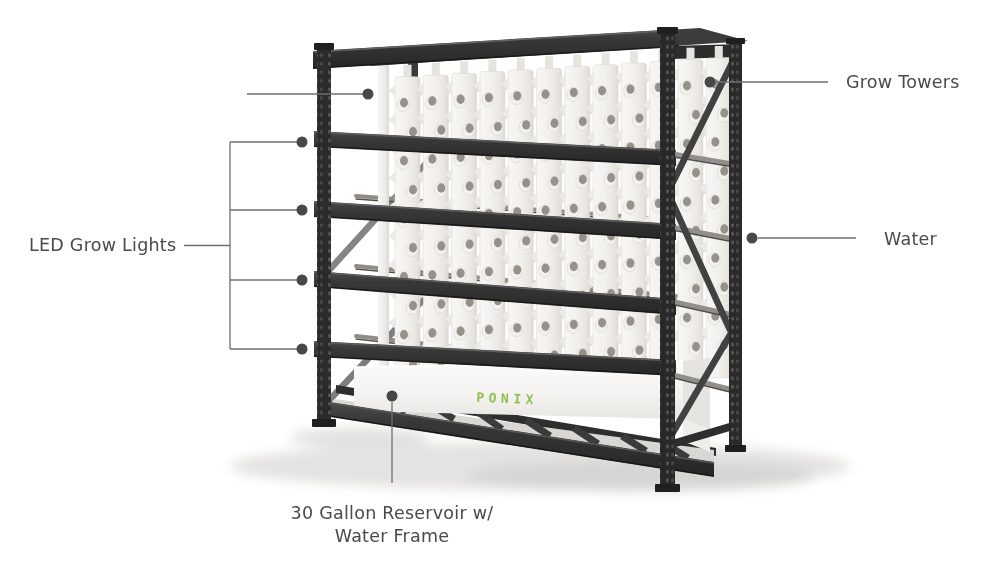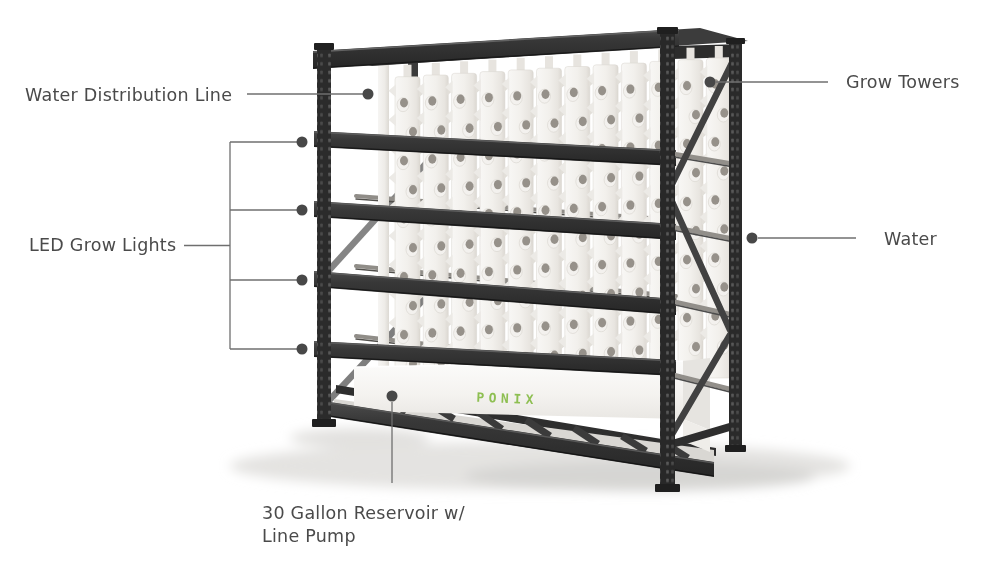--- a/index.html
+++ b/index.html
@@ -11,21 +11,21 @@
   .stage{position:absolute;left:0;top:0;width:1007px;height:580px;}
   svg.rack{position:absolute;left:0;top:0;}
   .label{
     position:absolute;
     font-size:17.5px;
     letter-spacing:.25px;
     color:#4a4a4a;
     white-space:nowrap;
     line-height:23px;
   }
-  .label.center{text-align:left;white-space:normal;}
+  .label.center{text-align:center;white-space:normal;}
 </style>
 </head>
 <body>
 
 <div class="stage">
 
 <svg class="rack" width="1007" height="580" viewBox="0 0 1007 580">
   <defs>
     <linearGradient id="gBeam" x1="0" y1="0" x2="0" y2="1">
       <stop offset="0" stop-color="#4b4b4b"></stop>
@@ -247,26 +247,25 @@
       <circle cx="752" cy="238" r="5.5" stroke="none"></circle>
       <line x1="758" y1="238" x2="856" y2="238"></line>
     </g>
     <g>
       <circle cx="392" cy="396" r="5.5" stroke="none"></circle>
       <line x1="392" y1="402" x2="392" y2="483"></line>
     </g>
   </g>
 </svg>
 
-<div class="label" style="left:25px;top:84px">Water Distribution Line</div>
 
 <div class="label" style="left:846px;top:71px">Grow Towers</div>
 
 <div class="label" style="left:29px;top:234px">LED Grow Lights</div>
 
 <div class="label" style="left:884px;top:228px">Water</div>
 
 <div class="label center" style="left:262px;top:502px;width:260px">
   <div>30 Gallon Reservoir w/</div>
-  <div>Line Pump</div>
+  <div>Water Frame</div>
 </div>
 
 </div>
 
 </body></html>

